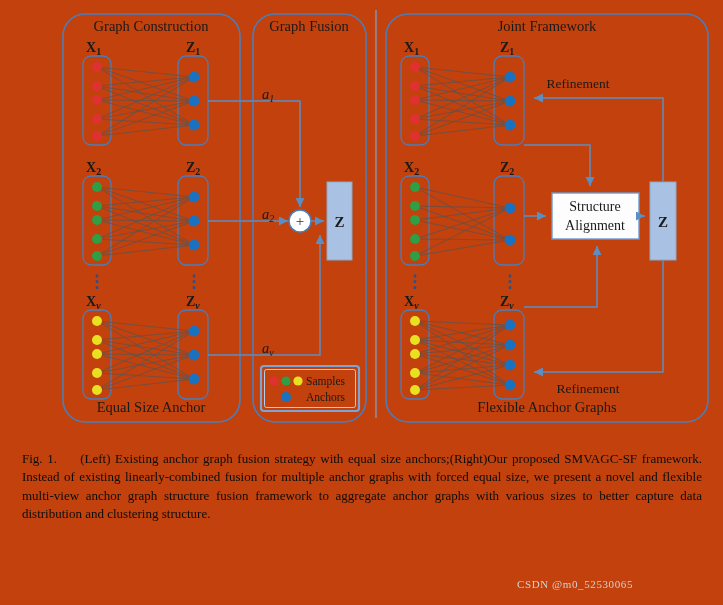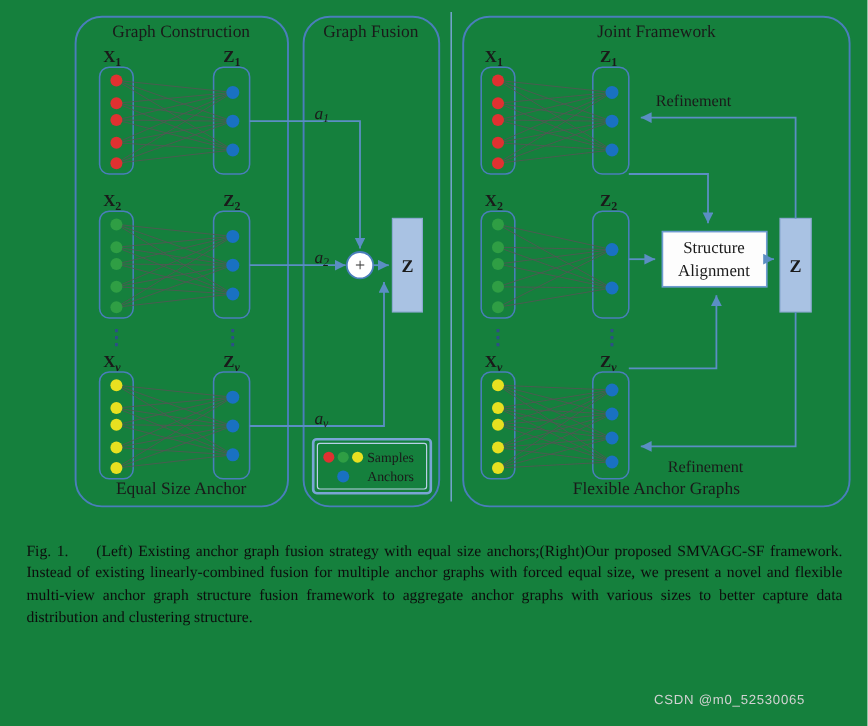--- a/index.html
+++ b/index.html
@@ -1,22 +1,22 @@
 <!DOCTYPE html>
 <html><head>
 <meta charset="utf-8">
 <style>
   html,body{margin:0;padding:0;background:#ffffff;}
   body{width:723px;height:605px;font-family:"Liberation Serif",serif;color:#1a1a1a;}
-  #root{position:relative;width:723px;height:605px;overflow:hidden;background:#15803d;}
+  #root{position:relative;width:723px;height:605px;overflow:hidden;background:#c2410c;}
   #figure{position:absolute;left:0;top:0;width:723px;height:440px;}
   svg#diagram{display:block;}
   .cap{position:absolute;left:22px;top:450px;width:680px;font-family:"Liberation Serif",serif;font-size:13px;line-height:1.42;text-align:justify;text-justify:inter-word;color:#0d0d0d;}
   .cap .figno{white-space:pre;}
-  .watermark{position:absolute;left:517px;top:578px;font-family:Liberation Sans, sans-serif;font-size:11px;letter-spacing:.6px;color:#d2d2d2;margin-left:28px;}
+  .watermark{position:absolute;left:517px;top:578px;font-family:Liberation Serif, serif;font-size:11px;letter-spacing:.6px;color:#d2d2d2;}
   text{font-family:"Liberation Serif",serif;}
   .ttl{font-size:14.5px;fill:#1a1a1a;}
   .bl{font-size:14px;fill:#1a1a1a;font-weight:700;}
   .blsub{font-size:10px;fill:#1a1a1a;font-weight:700;}
   .blsubi{font-size:10px;fill:#1a1a1a;font-weight:700;font-style:italic;}
   .ai{font-size:14.5px;fill:#1a1a1a;font-style:italic;}
   .aisub{font-size:10px;fill:#1a1a1a;font-style:italic;}
   .lg{font-size:11.5px;fill:#1a1a1a;}
   .sa{font-size:14px;fill:#1a1a1a;}
   .rf{font-size:13.5px;fill:#1a1a1a;}

